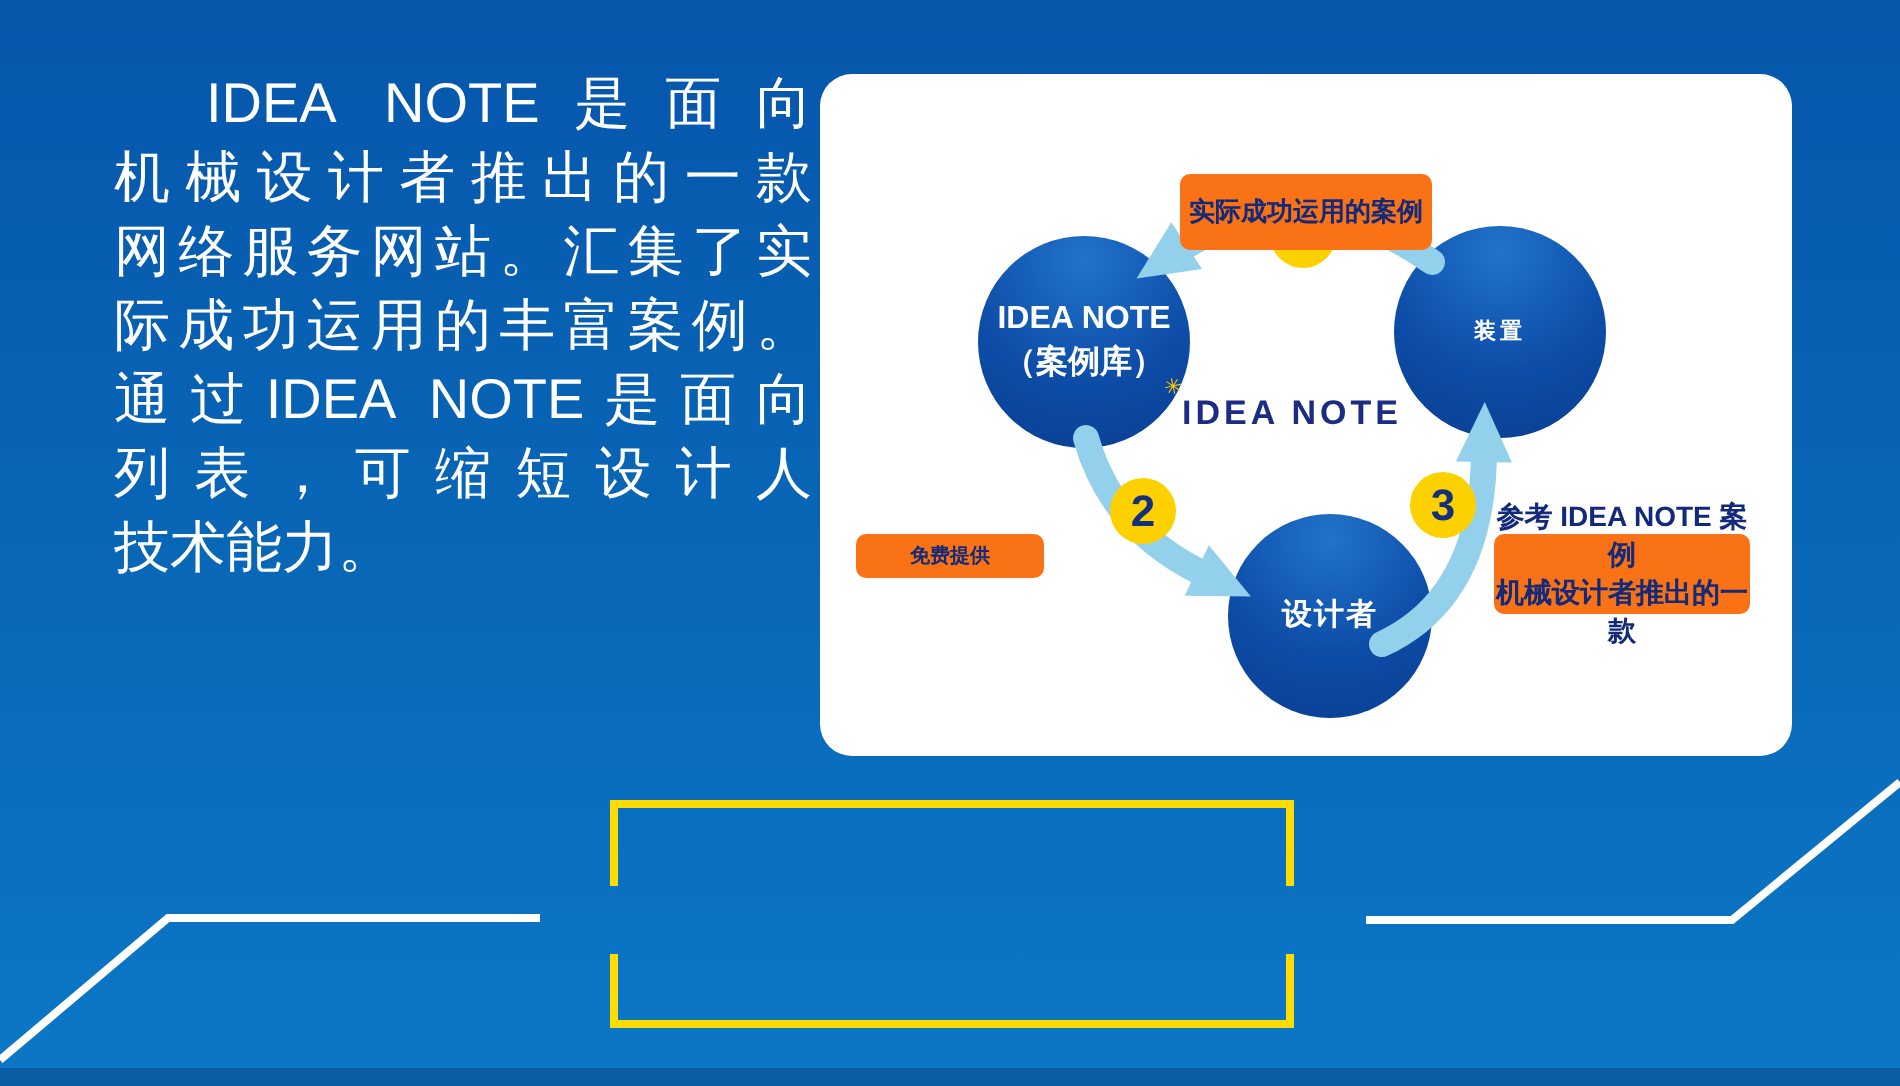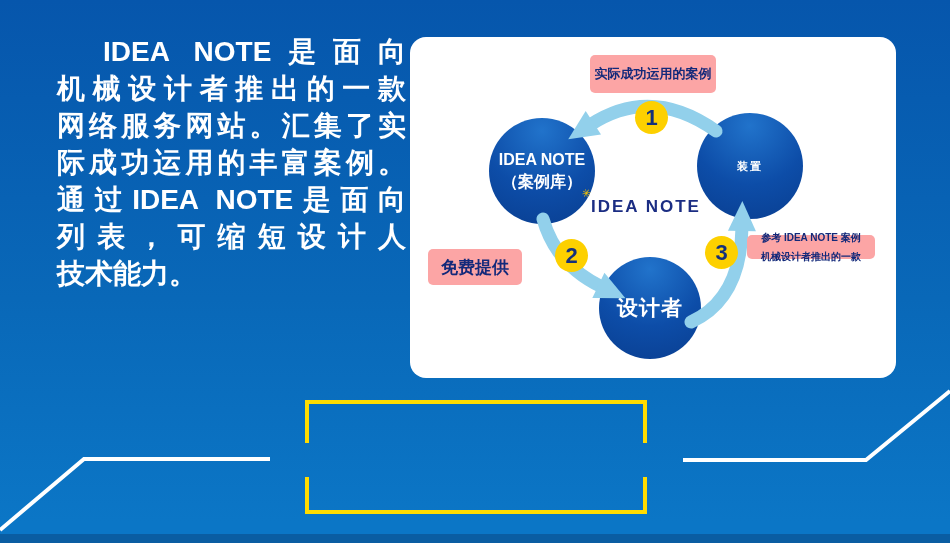--- a/index.html
+++ b/index.html
@@ -8,58 +8,59 @@
     position:relative; width:950px; height:543px; overflow:hidden;
     background:linear-gradient(180deg,#0656ac 0%,#0968b8 55%,#0b76c6 96%);
   }
   .bottom-bar{
     position:absolute; left:0; bottom:0; width:950px; height:9px;
     background:#0a5da2;
   }
   
   .intro{
     position:absolute; left:57px; top:33px; width:349px;
-    color:#ffffff; font-weight:bold; font-size:28px; line-height:37px;
+    color:#ffffff; font-weight:normal; font-size:28px; line-height:37px;
   }
   .intro .line{ text-align:justify; text-align-last:justify; }
   .intro .line.first{ text-indent:46px; }
   .intro .line.last{ text-align-last:left; }
   
   .card{
     position:absolute; left:410px; top:37px; width:486px; height:341px;
     background:#ffffff; border-radius:16px;
   }
   .node{
     position:absolute; border-radius:50%;
     background:radial-gradient(circle at 50% 12%, #2173cb 0%, #0d4da8 55%, #093e90 100%);
     color:#ffffff; font-weight:bold; text-align:center;
     display:flex; flex-direction:column; align-items:center; justify-content:center;
     line-height:1.35;
   }
   .node-library{ left:79px; top:81px; width:106px; height:106px; font-size:16px; }
   .node-device{ left:287px; top:76px; width:106px; height:106px; font-size:11px; letter-spacing:2px; }
-  .node-designer{ left:189px; top:220px; width:102px; height:102px; font-size:21px; letter-spacing:1px; }
+  .node-designer{ left:204px; top:220px; width:102px; height:102px; font-size:15px; letter-spacing:1px; }
   .arrows{ position:absolute; left:0; top:0; }
   .badge{
     position:absolute; width:33px; height:33px; border-radius:50%;
     background:#fdd000; color:#14307c; font-weight:bold; font-size:22px;
     display:flex; align-items:center; justify-content:center;
   }
   .badge-1{ left:225px; top:64px; }
   .badge-2{ left:145px; top:202px; }
   .badge-3{ left:295px; top:199px; }
   .ylabel{
-    position:absolute; background:#fca5a5; border-radius:5px;
+    position:absolute; background:#f97316; border-radius:5px;
     color:#13297a; font-weight:bold;
     display:flex; flex-direction:column; align-items:center; justify-content:center;
     text-align:center;
+    margin-top:32px;
   }
   .ylabel-top{ left:180px; top:18px; width:126px; height:38px; font-size:13px; }
-  .ylabel-left{ left:18px; top:212px; width:94px; height:36px; font-size:17px; }
-  .ylabel-right{ left:337px; top:198px; width:128px; height:24px; font-size:10px; line-height:19px; }
+  .ylabel-left{ left:18px; top:198px; width:94px; height:22px; font-size:10px; }
+  .ylabel-right{ left:337px; top:198px; width:128px; height:40px; font-size:14px; line-height:19px; }
   .logo{
     position:absolute; left:181px; top:160px;
     color:#1b2d83; font-weight:bold; font-size:17px; letter-spacing:2px;
     white-space:nowrap;
   }
   .logo .sparkle{
     position:absolute; left:-9px; top:-10px;
     color:#f6c400; font-size:11px; font-weight:bold;
     transform:rotate(-12deg); letter-spacing:0;
   }

